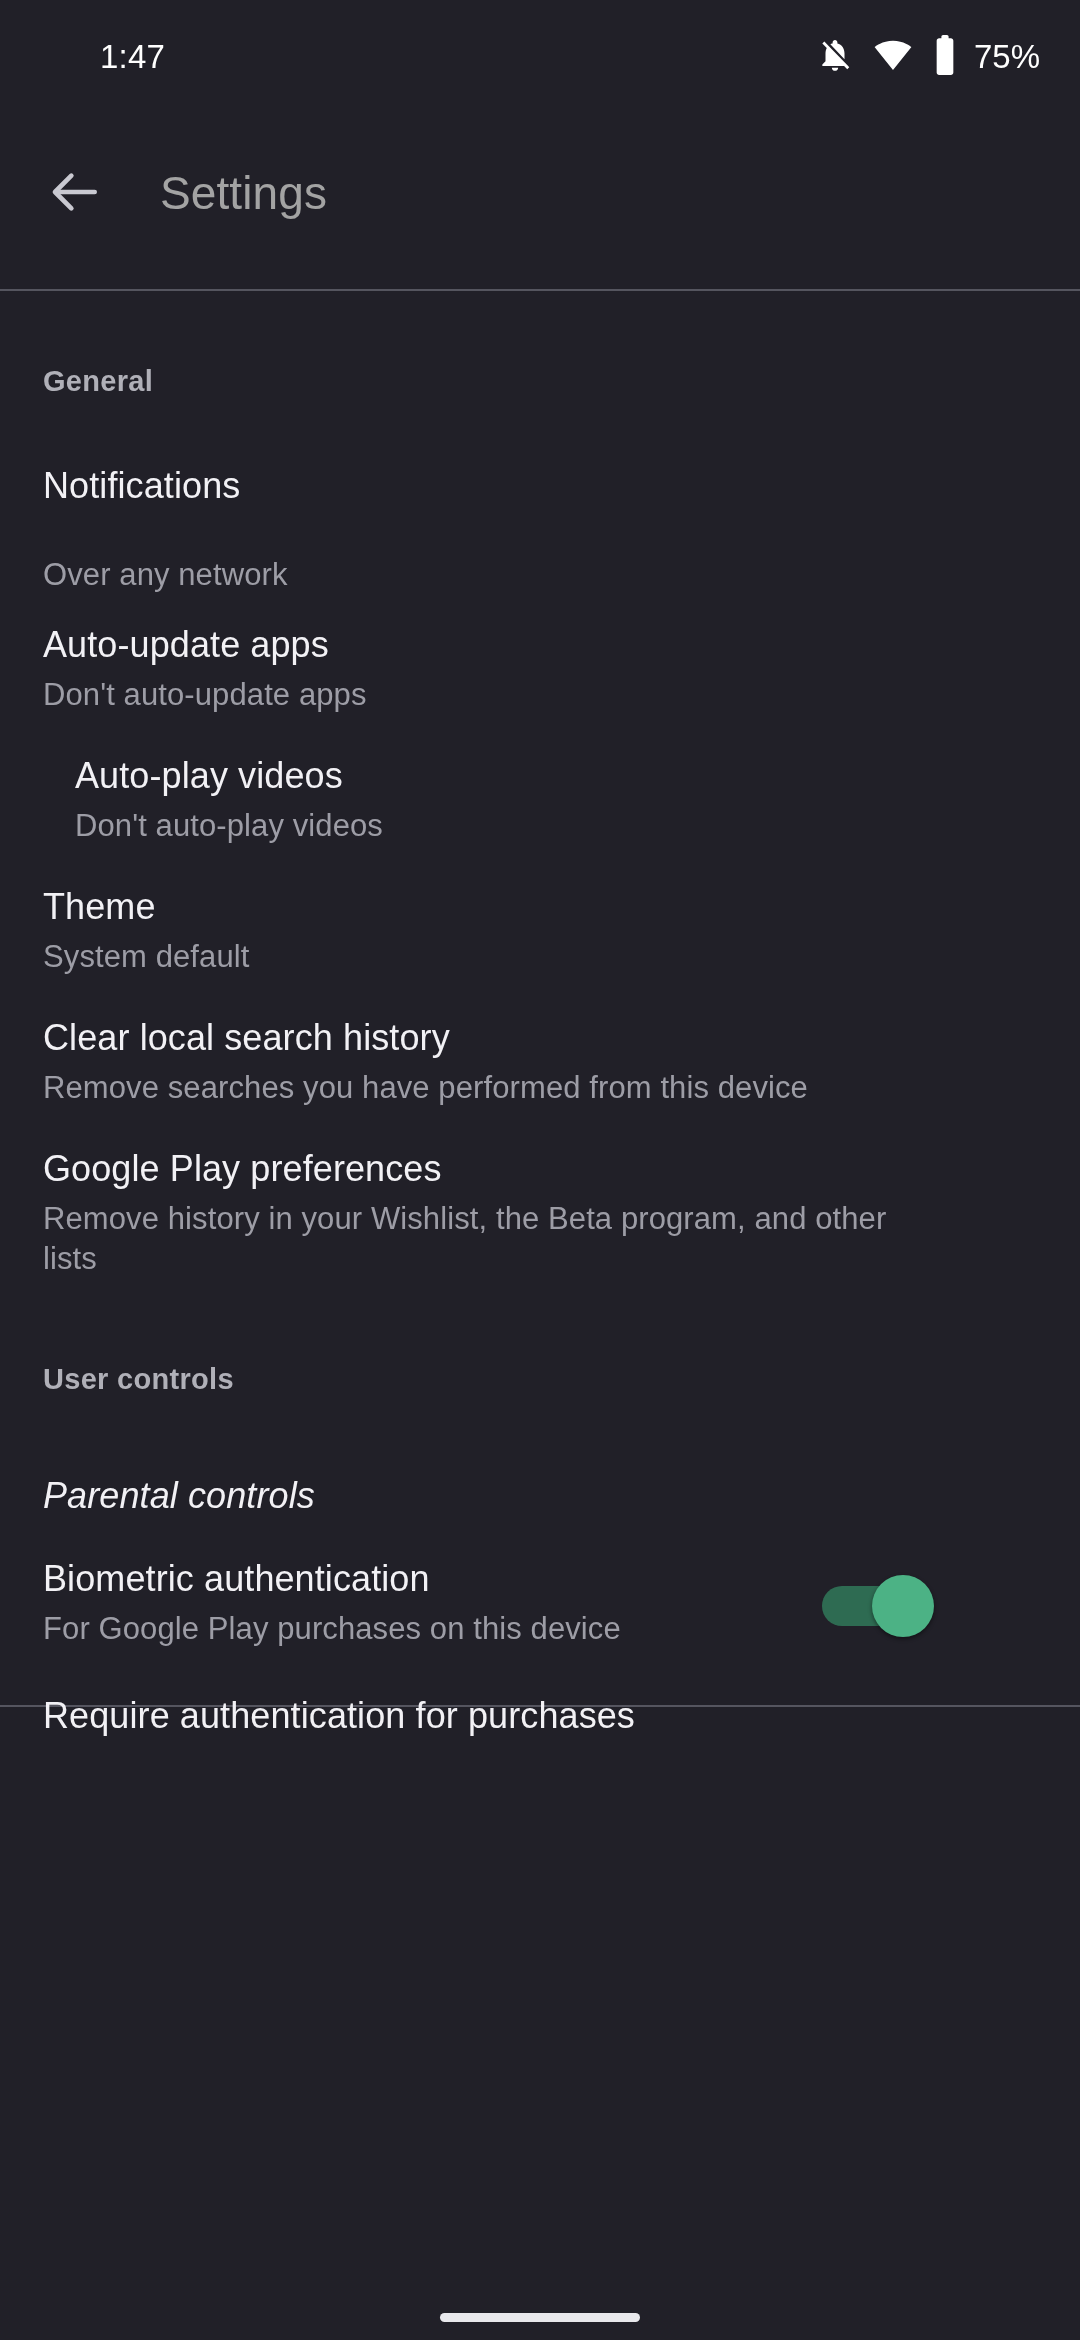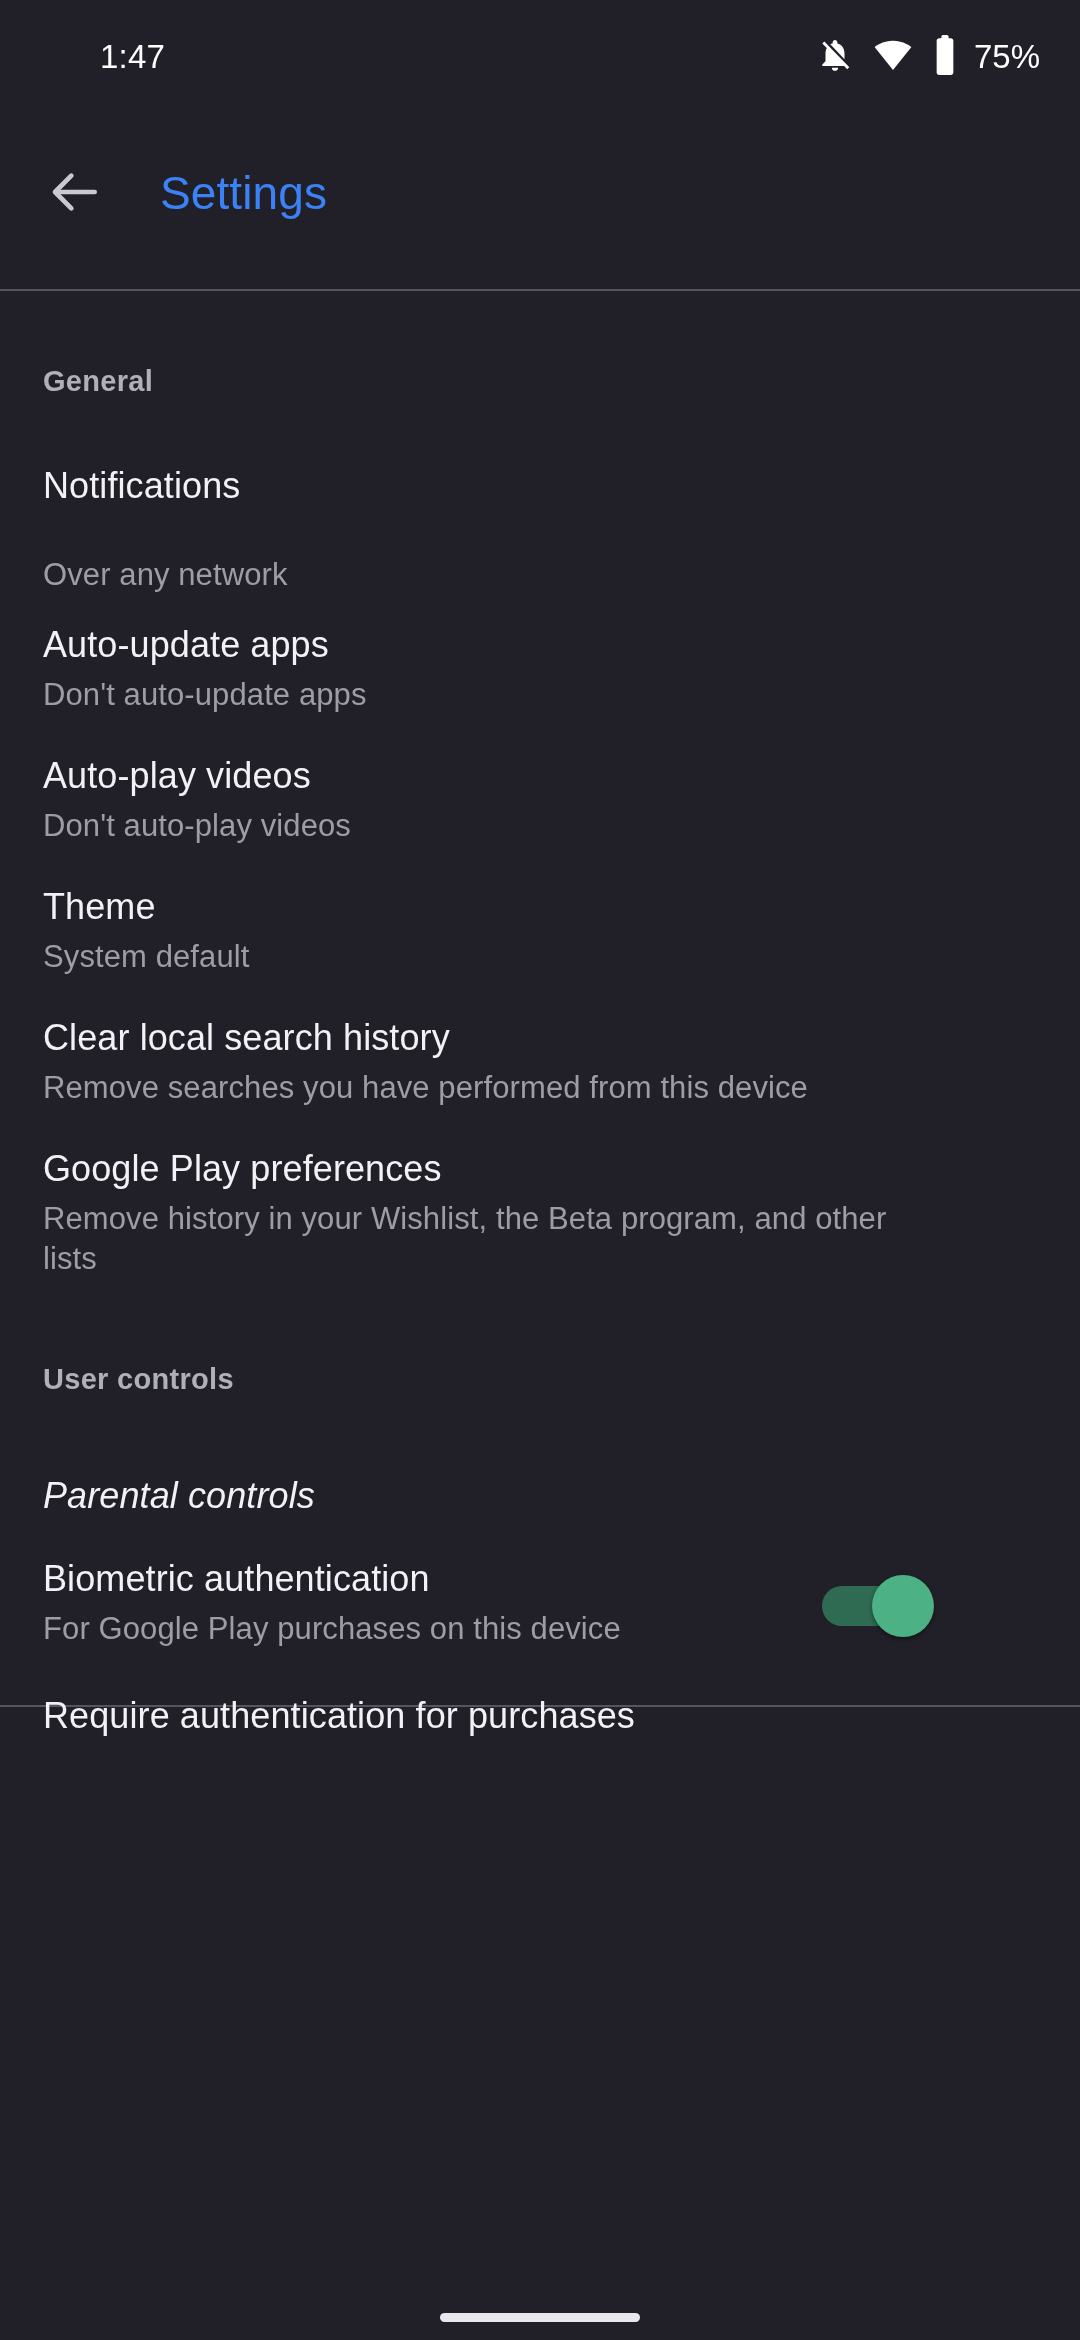--- a/index.html
+++ b/index.html
@@ -49,21 +49,21 @@
   .back-btn {
     width:96px; height:96px;
     margin-left:28px;
     display:flex; align-items:center; justify-content:center;
     border-radius:50%;
     cursor:pointer;
     background:transparent;
     border:none;
   }
   .app-title {
-    color:#3b82f6;
+    color:#a3a3a3;
     font-size:46px;
     font-weight:400;
     margin-left:36px;
     letter-spacing:0.1px;
   }
 
   .divider {
     width:1080px;
     height:2px;
     background:#55555f;
@@ -204,21 +204,21 @@
         </div>
       </div>
 
       <div class="list-item" style="margin-top:28px;">
         <div class="li-text">
           <div class="li-title">Auto-update apps</div>
           <div class="li-sub">Don't auto-update apps</div>
         </div>
       </div>
 
-      <div class="list-item" style="margin-top:39px;">
+      <div class="list-item" style="margin-top:39px;margin-left:32px;">
         <div class="li-text">
           <div class="li-title">Auto-play videos</div>
           <div class="li-sub">Don't auto-play videos</div>
         </div>
       </div>
 
       <div class="list-item" style="margin-top:39px;">
         <div class="li-text">
           <div class="li-title">Theme</div>
           <div class="li-sub">System default</div>

